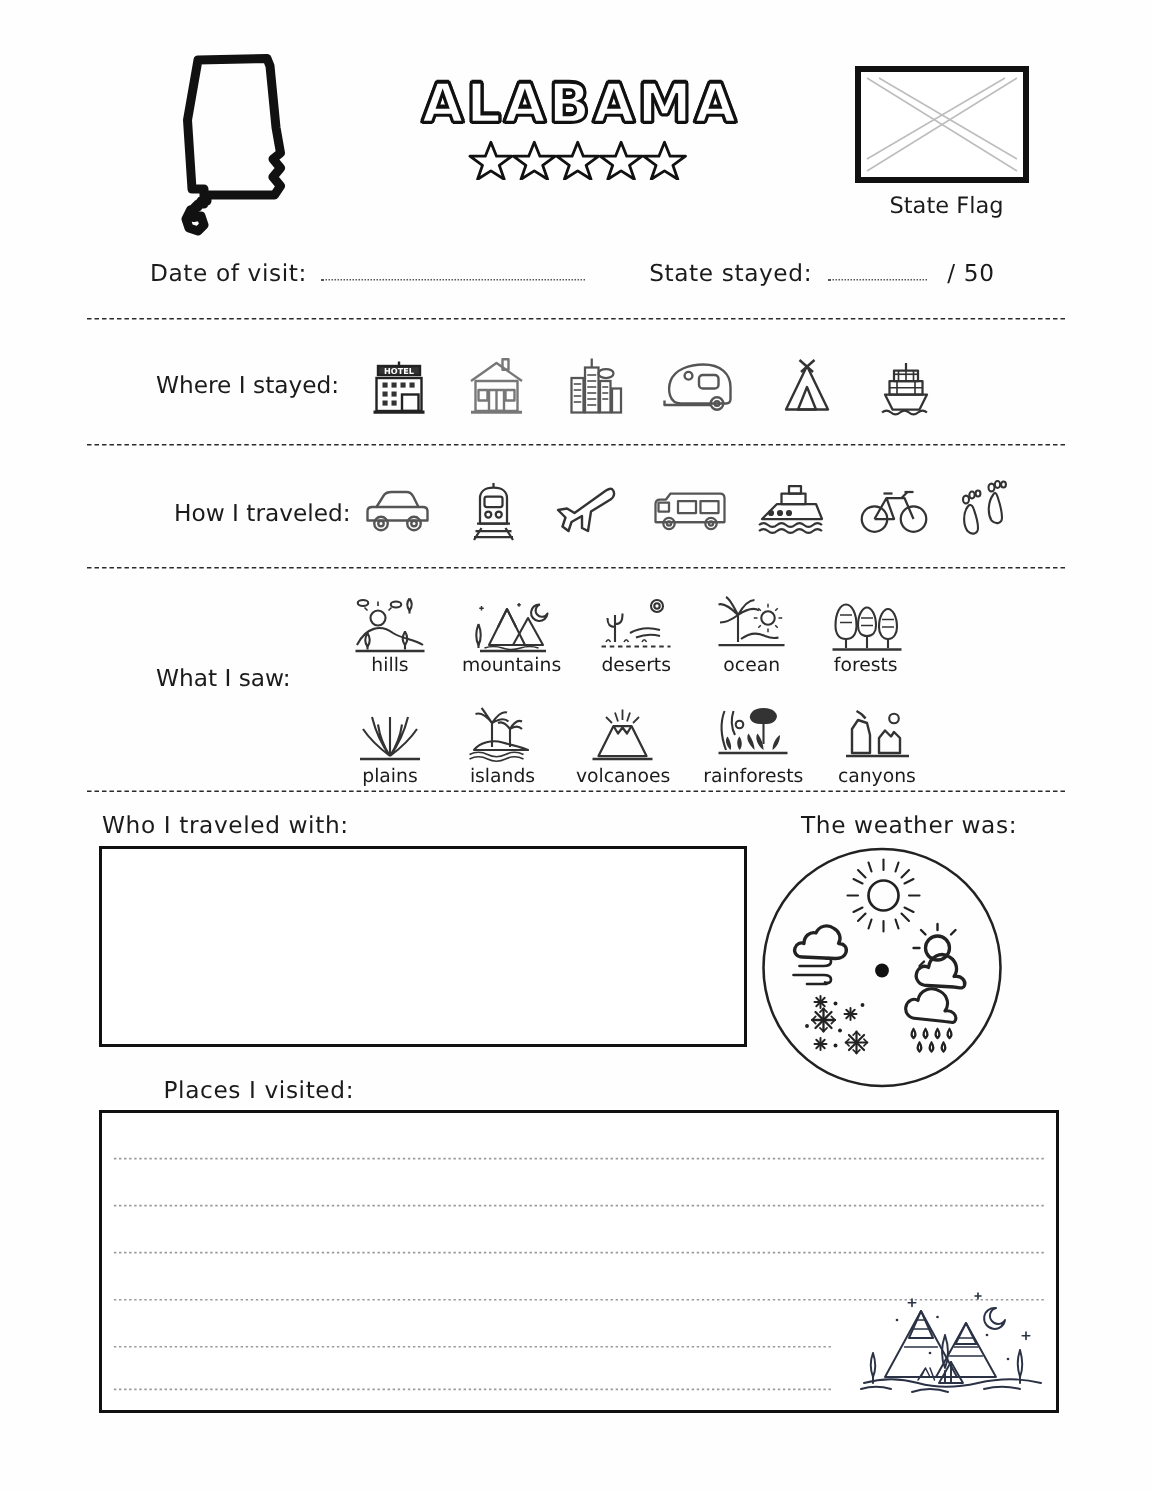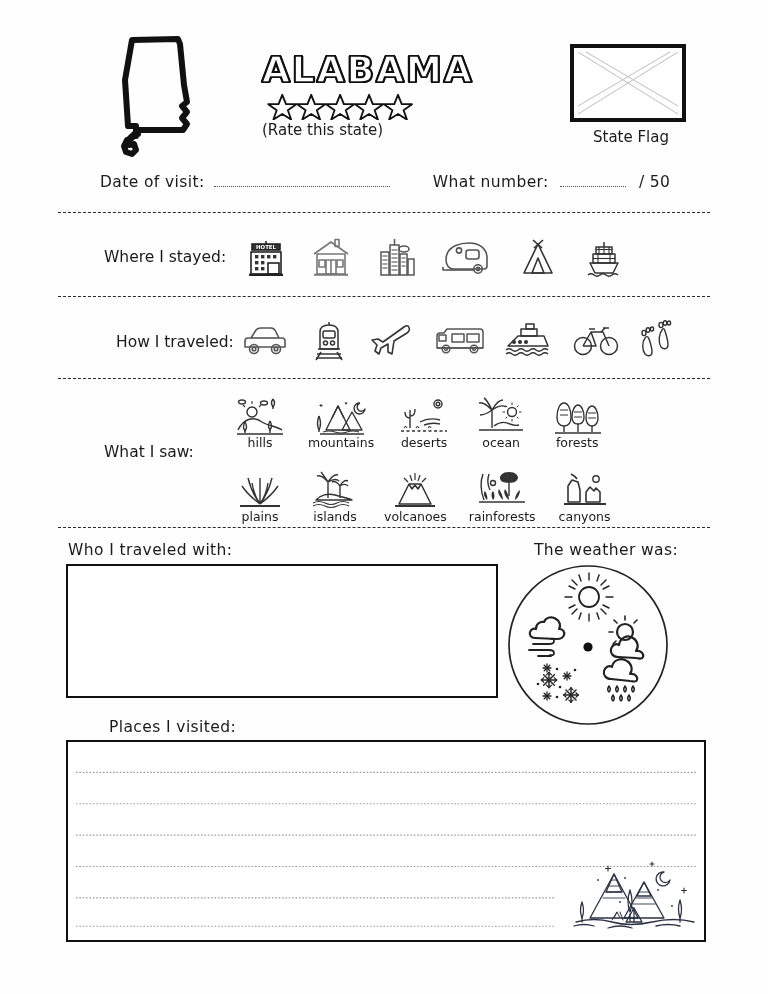--- a/index.html
+++ b/index.html
@@ -37,21 +37,21 @@
   }
   .blank-line {
     display: inline-block;
     border-bottom: 1.4px dotted #555;
     height: 14px;
     vertical-align: baseline;
   }
 
   
   #state-shape { left: 108px; top: 30px; width: 110px; height: 130px; }
-  #title-block { left: 262px; top: 52px; width: 250px; }
+  #title-block { left: 262px; top: 52px; width: 250px; text-align: center; }
   #state-title {
     font-size: 36px;
     font-weight: bold;
     letter-spacing: 2px;
     color: #ffffff;
     -webkit-text-stroke: 1.6px #111;
     text-shadow:
       -1.4px 0 #111, 1.4px 0 #111, 0 -1.4px #111, 0 1.4px #111,
       -1px -1px #111, 1px -1px #111, -1px 1px #111, 1px 1px #111;
     line-height: 1;
@@ -119,41 +119,40 @@
       <svg viewBox="0 0 160 30" width="160" height="28">
         <g fill="#fff" stroke="#111" stroke-width="2" stroke-linejoin="round">
           <polygon points="16,3 20,13 31,13 22,19.5 25.5,29.5 16,23.5 6.5,29.5 10,19.5 1,13 12,13"></polygon>
           <polygon points="47,3 51,13 62,13 53,19.5 56.5,29.5 47,23.5 37.5,29.5 41,19.5 32,13 43,13"></polygon>
           <polygon points="78,3 82,13 93,13 84,19.5 87.5,29.5 78,23.5 68.5,29.5 72,19.5 63,13 74,13"></polygon>
           <polygon points="109,3 113,13 124,13 115,19.5 118.5,29.5 109,23.5 99.5,29.5 103,19.5 94,13 105,13"></polygon>
           <polygon points="140,3 144,13 155,13 146,19.5 149.5,29.5 140,23.5 130.5,29.5 134,19.5 125,13 136,13"></polygon>
         </g>
       </svg>
     </div>
-    <div id="rate-caption">(Rate this state)</div>
   </div>
 
   <div class="abs" id="flag-block">
     <div id="flag-box">
       <svg viewBox="0 0 108 70" width="108" height="70" style="display:block">
         <g stroke="#bdbdbd" stroke-width="1" fill="none">
           <line x1="4" y1="4" x2="104" y2="66"></line>
           <line x1="12" y1="4" x2="104" y2="58"></line>
           <line x1="104" y1="4" x2="4" y2="66"></line>
           <line x1="96" y1="4" x2="4" y2="58"></line>
         </g>
       </svg>
     </div>
     <div id="flag-caption">State Flag</div>
   </div>
 
   <div class="abs" id="date-row">
     <span class="label">Date of visit:</span>
     <span class="blank-line" style="width:176px;margin-left:4px;"></span>
-    <span class="label" style="margin-left:38px;">What number:</span>
+    <span class="label" style="margin-left:38px;">State stayed:</span>
     <span class="blank-line" style="width:66px;margin-left:6px;"></span>
     <span class="label" style="margin-left:8px;">/ 50</span>
   </div>
 
   <div class="divider" style="top:212px"></div>
   <div class="divider" style="top:296px"></div>
   <div class="divider" style="top:378px"></div>
   <div class="divider" style="top:527px"></div>
 
   <div class="row-label" style="left:104px; top:248px;">Where I stayed:</div>

